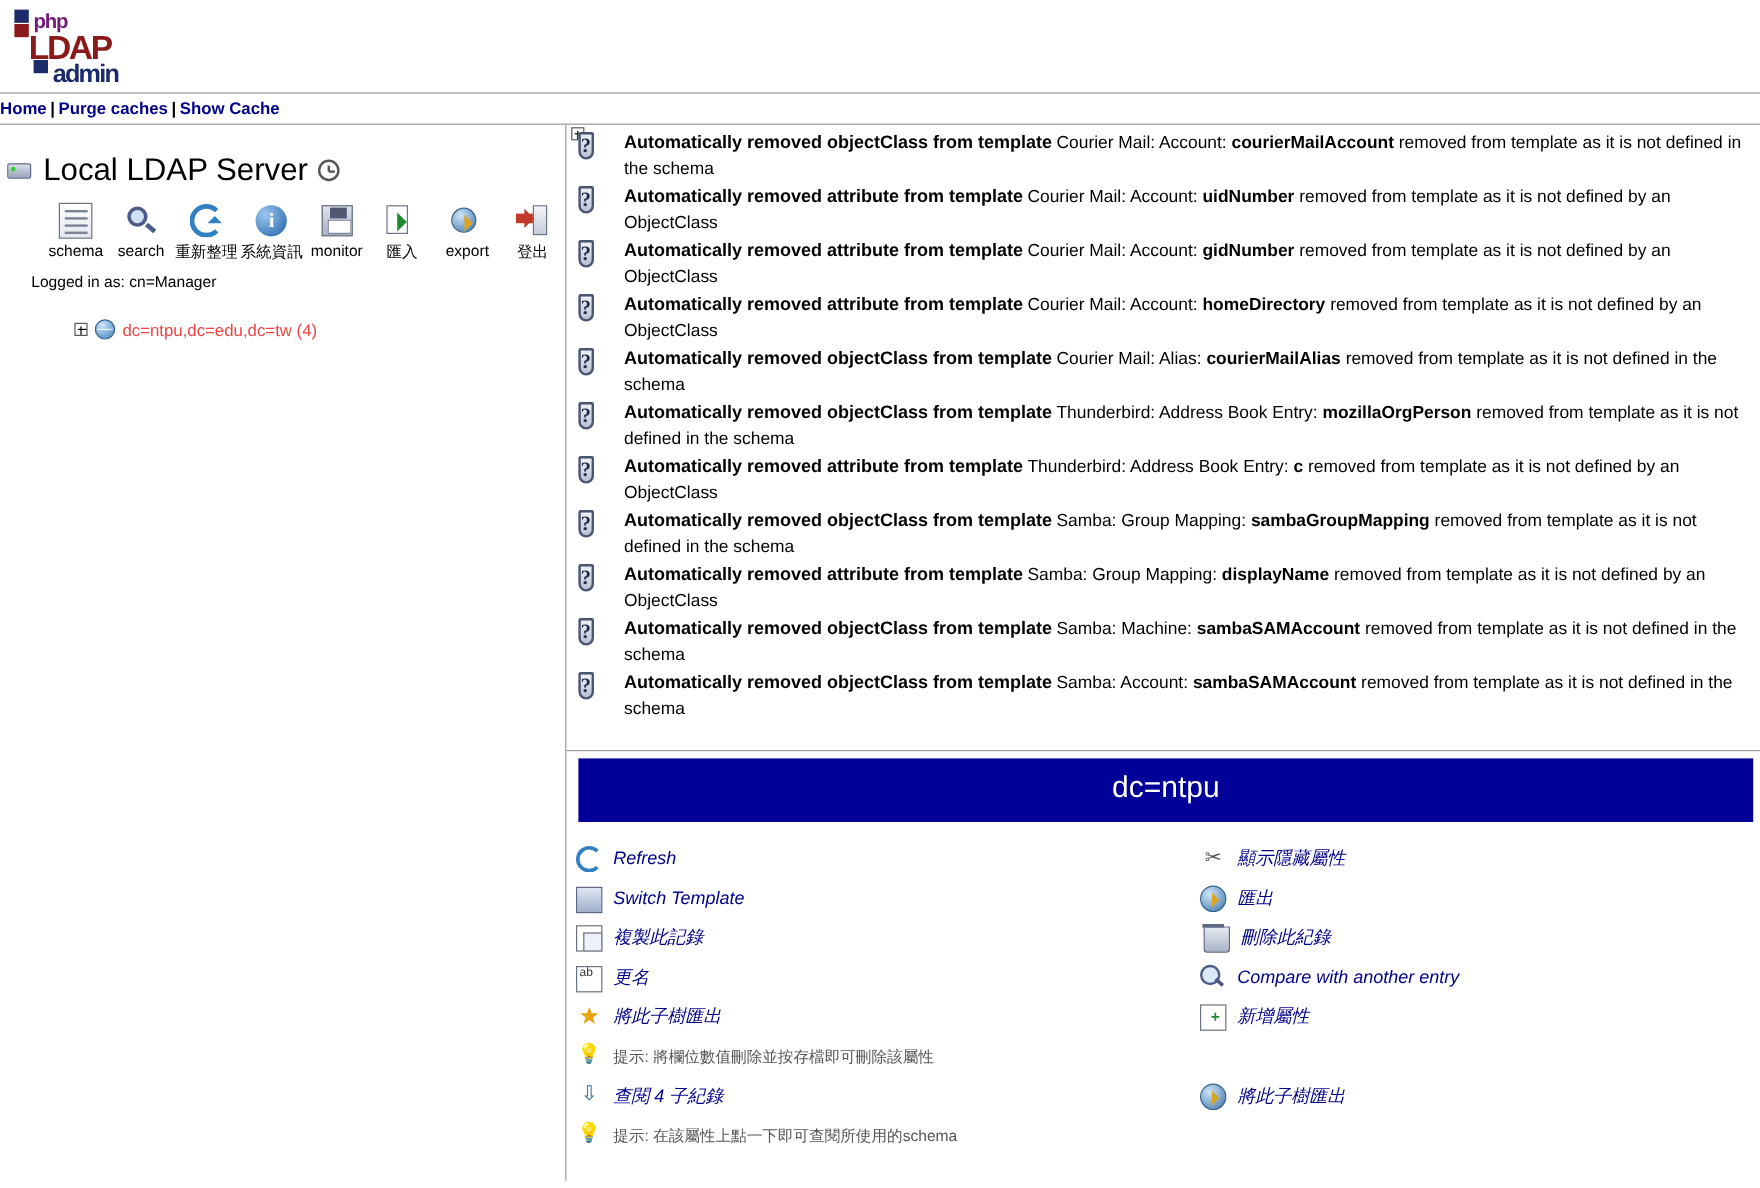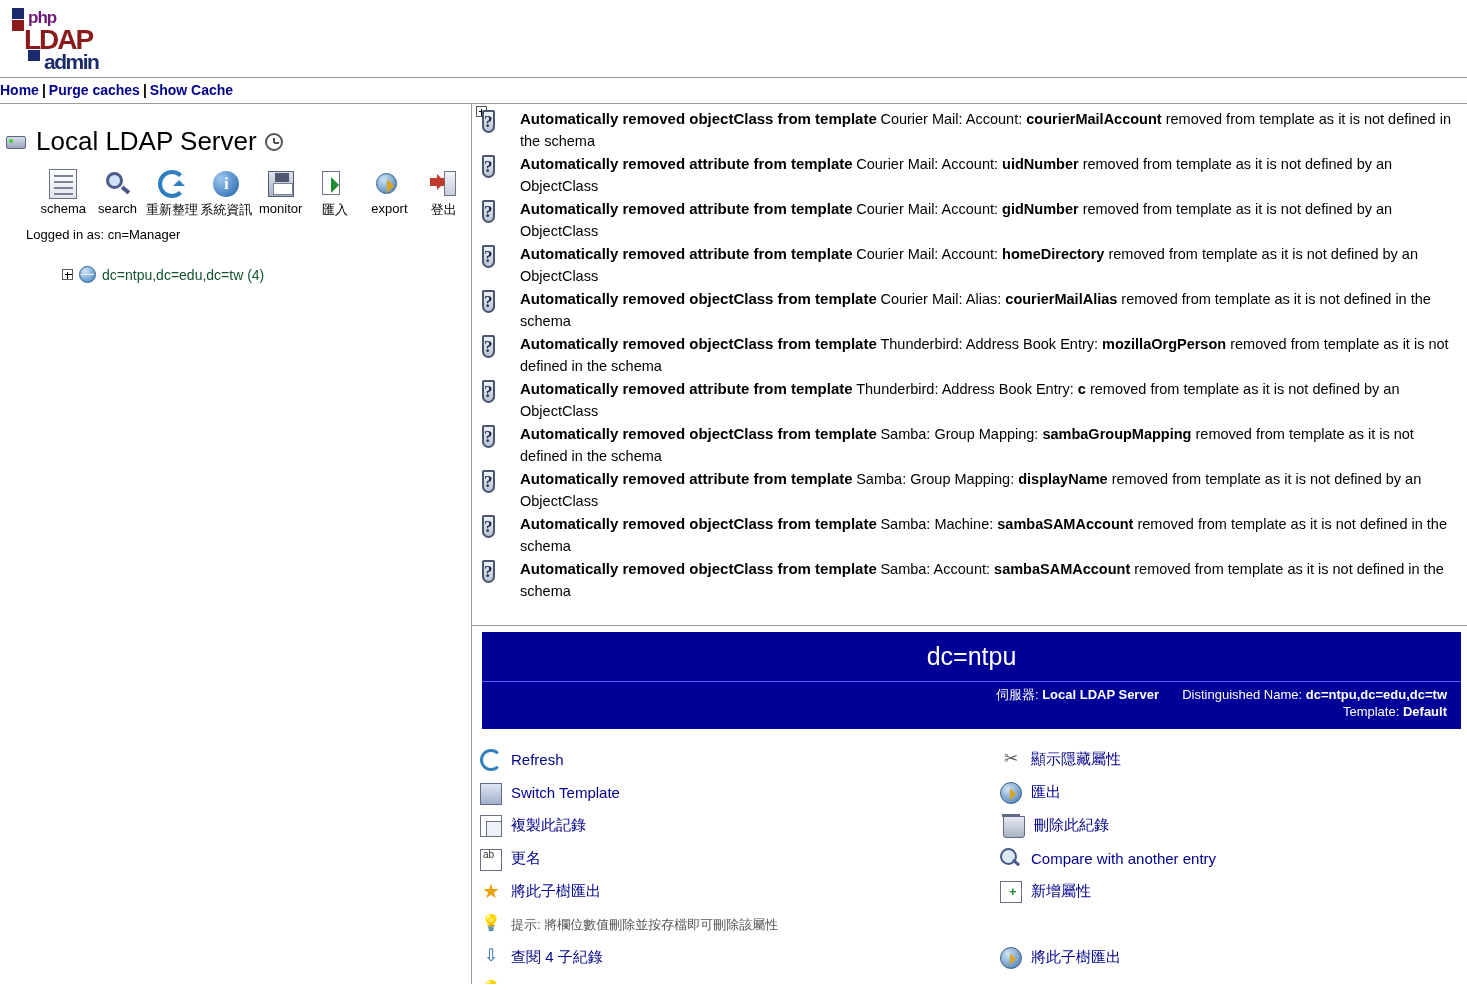--- a/index.html
+++ b/index.html
@@ -294,21 +294,21 @@
     background: radial-gradient(circle at 35% 28%, #cfe6fa, #3d7fb8);
     border: 1px solid #2f6390;
     position: relative;
     flex: 0 0 17px;
   }
   .globe:after {
     content: ""; position: absolute; left: 1px; top: 7px;
     width: 13px; height: 1px; background: rgba(255,255,255,.8);
   }
   .tree-row a {
-    color: #14532d;
+    color: #ef4444;
     text-decoration: none;
     font-family: "Liberation Sans", sans-serif;
   }
   .dn-mono { font-family: "Liberation Mono", monospace; font-size: 14px; }
 
   
   #right-pane {
     flex: 1 1 auto;
     position: relative;
     overflow: hidden;
@@ -401,20 +401,21 @@
     display: flex;
     align-items: center;
     gap: 9px;
     height: 33px;
     font-size: 15px;
   }
   .act.small { font-size: 13px; color: #555; }
   .act a {
     color: #00008b;
     text-decoration: none;
+    font-style: italic;
   }
   .act .ic { flex: 0 0 22px; width: 22px; height: 22px; position: relative; }
 
   .ic-refresh {
     border-radius: 50%;
     border: 3px solid #2f7fc1;
     border-right-color: transparent;
     width: 18px !important; height: 18px;
   }
   .ic-template {
@@ -699,29 +700,20 @@
         <span class="alert-text">
           <span class="hd">Automatically removed objectClass from template</span>
           <span class="bd"><span>Samba: Account: </span><b>sambaSAMAccount</b><span> removed from template as it is not defined in the schema</span></span>
         </span>
       </div>
     </div>
 
     <div id="entry-block">
       <div id="entry-header">
         <div id="entry-title">dc=ntpu</div>
-        <div id="entry-sub">
-          <span>伺服器:</span>
-          <b>Local LDAP Server</b>
-          <span class="gap"></span>
-          <span>Distinguished Name:</span>
-          <b>dc=ntpu,dc=edu,dc=tw</b><br>
-          <span>Template:</span>
-          <b>Default</b>
-        </div>
       </div>
     </div>
 
     <div id="actions">
 
       <div class="act">
         <span class="ic ic-refresh"></span>
         <a href="#">Refresh</a>
       </div>
       <div class="act">

